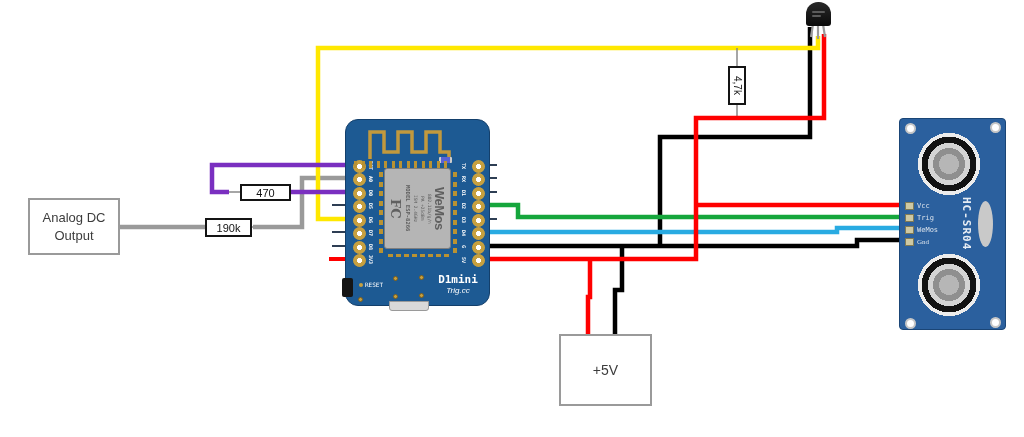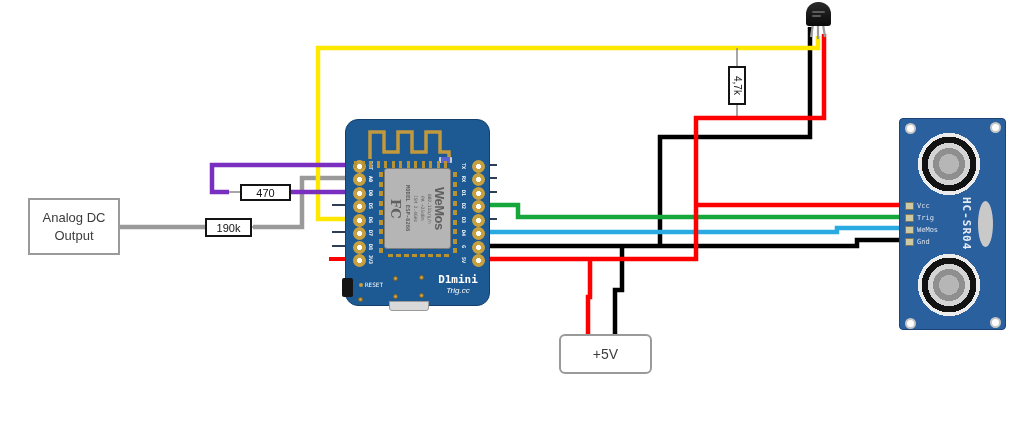--- a/index.html
+++ b/index.html
@@ -6,21 +6,21 @@
   .stage{position:relative;width:1024px;height:437px;background:#ffffff;overflow:hidden;
          font-family:"Liberation Sans",sans-serif;}
   .stage *{box-sizing:border-box;}
   #wires{position:absolute;left:0;top:0;z-index:1;}
 
   
   .lblbox{position:absolute;background:#fff;border:2px solid #9a9a9a;color:#3c3c3c;
           display:flex;flex-direction:column;align-items:center;justify-content:center;
           font-size:13px;line-height:1.35;z-index:2;}
   .analog{left:28px;top:198px;width:92px;height:57px;}
-  .psu{left:559px;top:334px;width:93px;height:40px;font-size:14px;border-radius:6px;}
+  .psu{left:559px;top:334px;width:93px;height:72px;font-size:14px;}
 
   
   .res{position:absolute;background:#fff;border:2px solid #141414;color:#111;
        display:flex;align-items:center;justify-content:center;font-size:11px;z-index:2;
        font-family:"Liberation Sans",sans-serif;}
   .r470{left:240px;top:184px;width:51px;height:17px;}
   .r330k{left:205px;top:218px;width:47px;height:19px;}
   .r4k7{left:728px;top:66px;width:18px;height:39px;font-size:10px;}
   .vtext{writing-mode:vertical-rl;}
 
@@ -248,21 +248,21 @@
     <div class="oval"></div>
     <div class="hctitle">HC-SR04</div>
     <div id="hc-pins">
         <div class="hcpad" style="top: 83px;"></div>
         <div class="hclbl" style="top: 83px;">Vcc</div>
         <div class="hcpad" style="top: 95px;"></div>
         <div class="hclbl" style="top: 95px;">Trig</div>
         <div class="hcpad" style="top: 107px;"></div>
         <div class="hclbl" style="top: 107px;">WeMos</div>
         <div class="hcpad" style="top: 119px;"></div>
-        <div class="hclbl" style="top: 119px;">Gnd</div>
+        <div class="hclbl" style="top: 119px; font-family: Liberation Serif, serif;">Gnd</div>
       </div>
   </div>
 
   <div class="to92">
     <div class="mark1"></div>
     <div class="mark2"></div>
   </div>
 
 </div>
 

